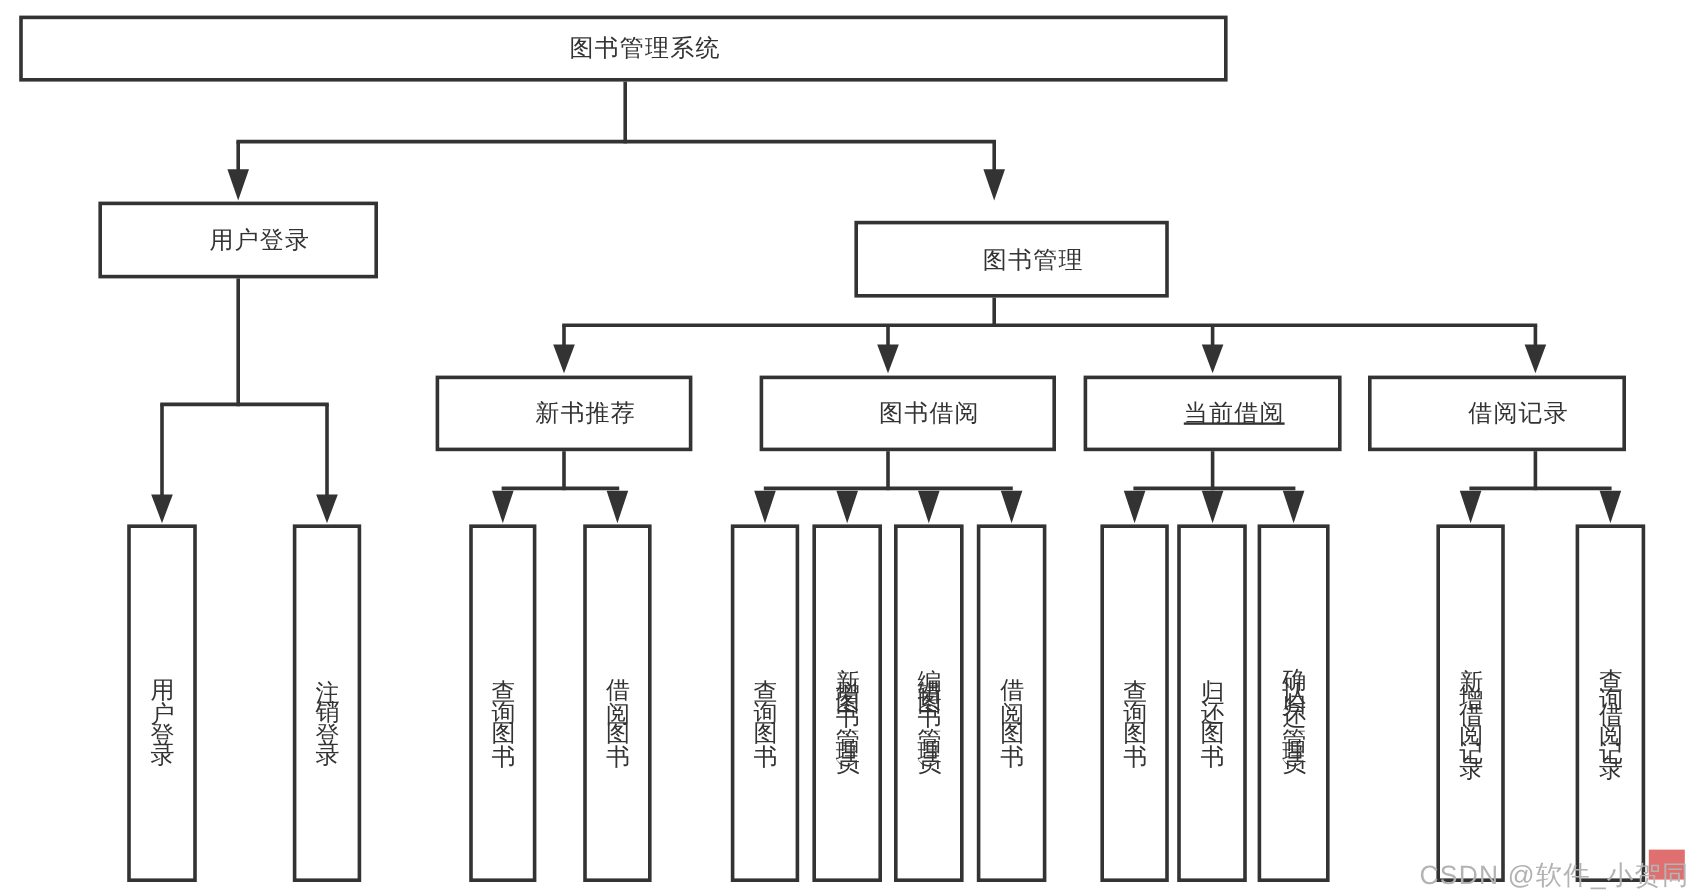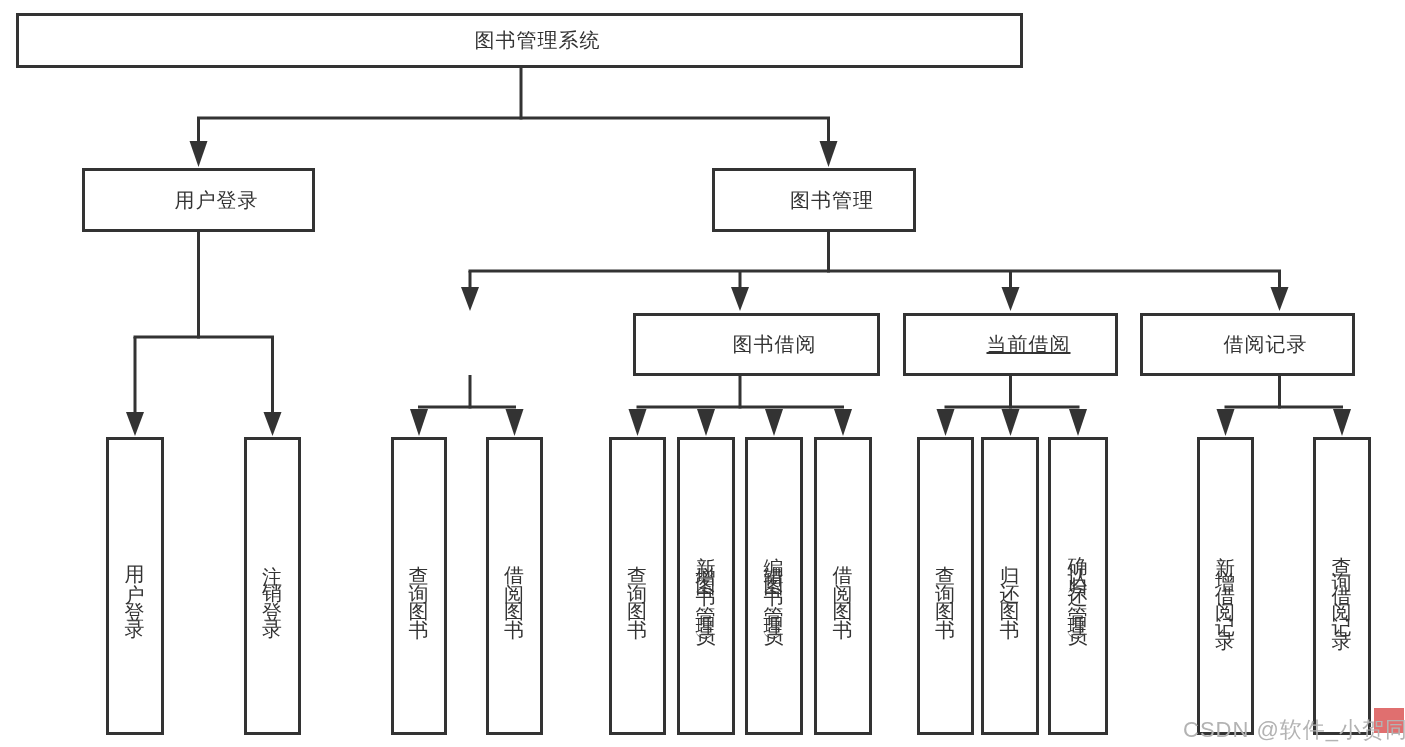--- a/index.html
+++ b/index.html
@@ -87,24 +87,27 @@
     <polygon points="1333,409 1351,409 1342,436"></polygon>
   </svg>
 
   <div class="node" style="left:16px;top:13px;width:1007px;height:55px;">
     <span>图书管理系统</span>
   </div>
 
   <div class="node" style="left:82px;top:168px;width:233px;height:64px;">
     <span>用户登录</span>
   </div>
-  <div class="node" style="left:712px;top:168px;width:204px;height:64px;">
+  <div class="node" style="left:712px;top:184px;width:262px;height:64px;">
     <span>图书管理</span>
   </div>
 
+  <div class="node" style="left:363px;top:313px;width:214px;height:63px;">
+    <span>新书推荐</span>
+  </div>
   <div class="node" style="left:633px;top:313px;width:247px;height:63px;">
     <span>图书借阅</span>
   </div>
   <div class="node" style="left:903px;top:313px;width:215px;height:63px;text-decoration:underline;">
     <span>当前借阅</span>
   </div>
   <div class="node" style="left:1140px;top:313px;width:215px;height:63px;">
     <span>借阅记录</span>
   </div>
 

